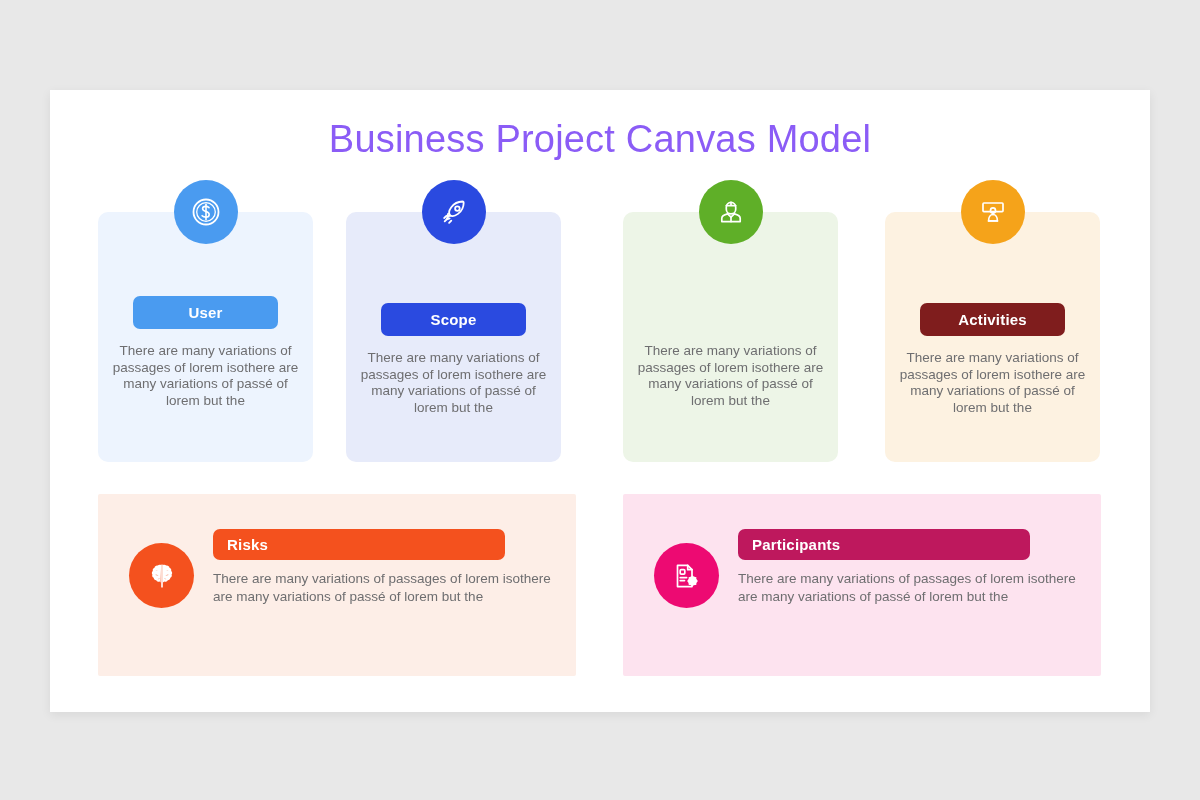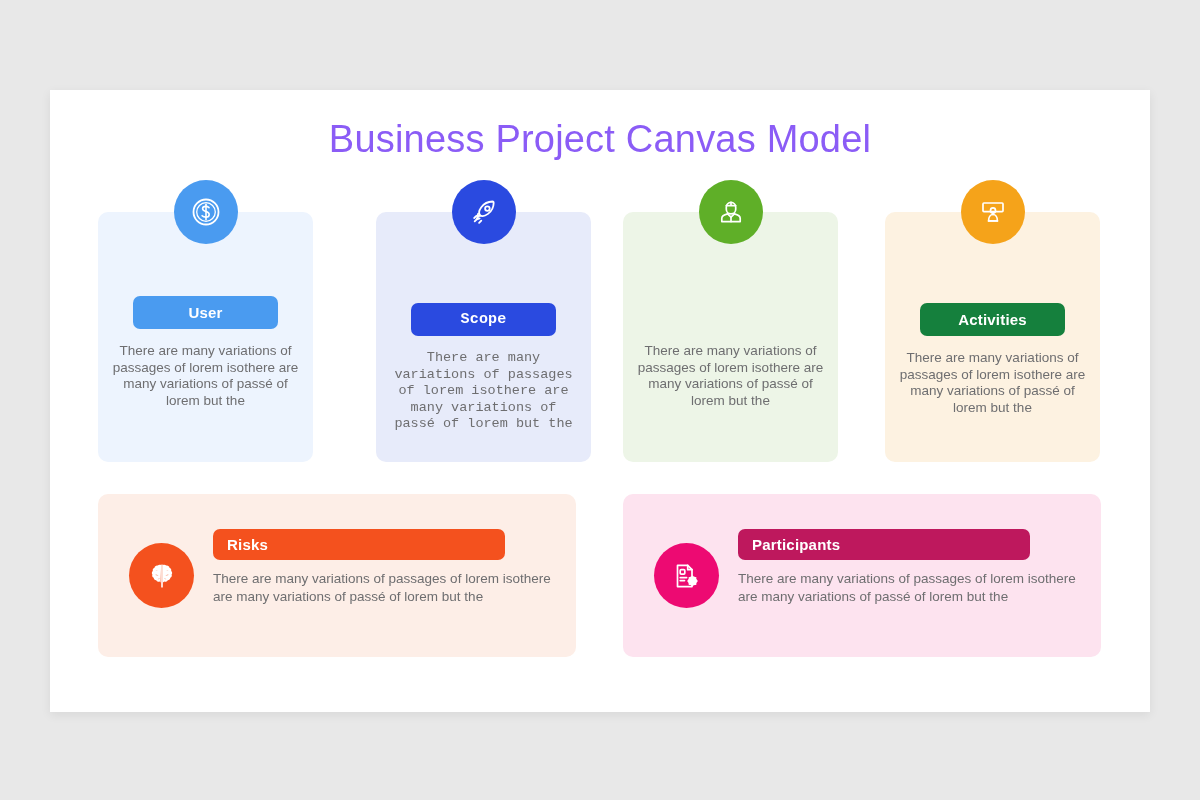--- a/index.html
+++ b/index.html
@@ -46,21 +46,21 @@
   }
 
   .top-card {
     position: absolute;
     top: 0;
     width: 215px;
     height: 250px;
     border-radius: 10px;
   }
   .top-card.c0 { left: 0px; }
-  .top-card.c1 { left: 278px; font-family: Liberation Mono, monospace; }
+  .top-card.c1 { left: 248px; }
   .top-card.c2 { left: 525px; }
   .top-card.c3 { left: 787px; }
 
   .card-icon {
     position: absolute;
     top: -32px;
     left: 50%;
     transform: translateX(-50%);
     width: 64px;
     height: 64px;
@@ -114,22 +114,22 @@
     left: 48px;
     top: 404px;
     width: 1004px;
     height: 165px;
   }
 
   .wide-card {
     position: absolute;
     top: 0;
     width: 478px;
-    height: 163px;
-    border-radius: 10px;
+    height: 182px;
+    border-radius: 2px;
     text-decoration: underline;
   }
   .wide-card.w0 { left: 0px; }
   .wide-card.w1 { left: 525px; }
 
   .wide-icon {
     position: absolute;
     left: 31px;
     top: 49px;
     width: 65px;
@@ -213,21 +213,21 @@
     <div class="top-card c3" style="background: rgb(253, 242, 225);">
       <div class="card-icon" style="background: rgb(245, 163, 26);">
         <svg width="34" height="34" viewBox="0 0 34 34" fill="none" stroke="#ffffff" stroke-width="1.7" stroke-linecap="round" stroke-linejoin="round">
           <rect x="7" y="8" width="20" height="8.6" rx="0.9"></rect>
           <circle cx="17" cy="15.4" r="2.5"></circle>
           <path d="M12.6 25.9c0-3.6 1.9-6.4 4.4-6.4s4.4 2.8 4.4 6.4z"></path>
           <path d="M12.6 25.9h8.8"></path>
           <path d="M17 19.5v-1.6"></path>
         </svg>
       </div>
-      <div class="chip" style="background: #15803d;">Activities</div>
+      <div class="chip" style="background: #7f1d1d;">Activities</div>
       <div class="top-desc">There are many variations of passages of lorem isothere are many variations of passé of lorem but the</div>
     </div>
 
   </div>
 
   <div id="bottom-row">
 
     <div class="wide-card w0" style="background: rgb(253, 238, 231);">
       <div class="wide-icon" style="background: rgb(244, 81, 30);">
         <svg width="30" height="30" viewBox="0 0 30 30" fill="#ffffff">

